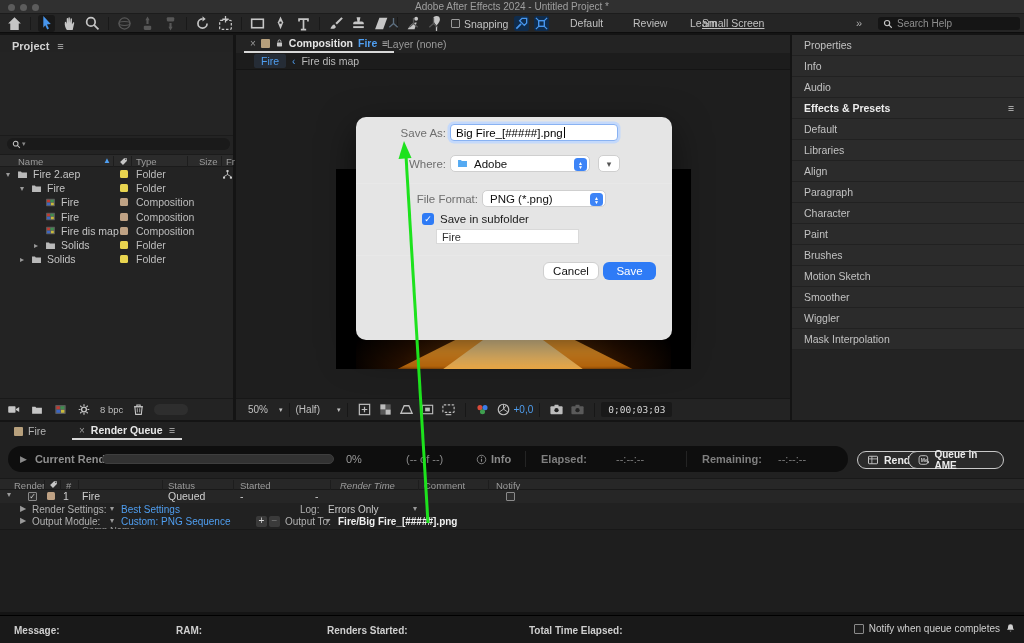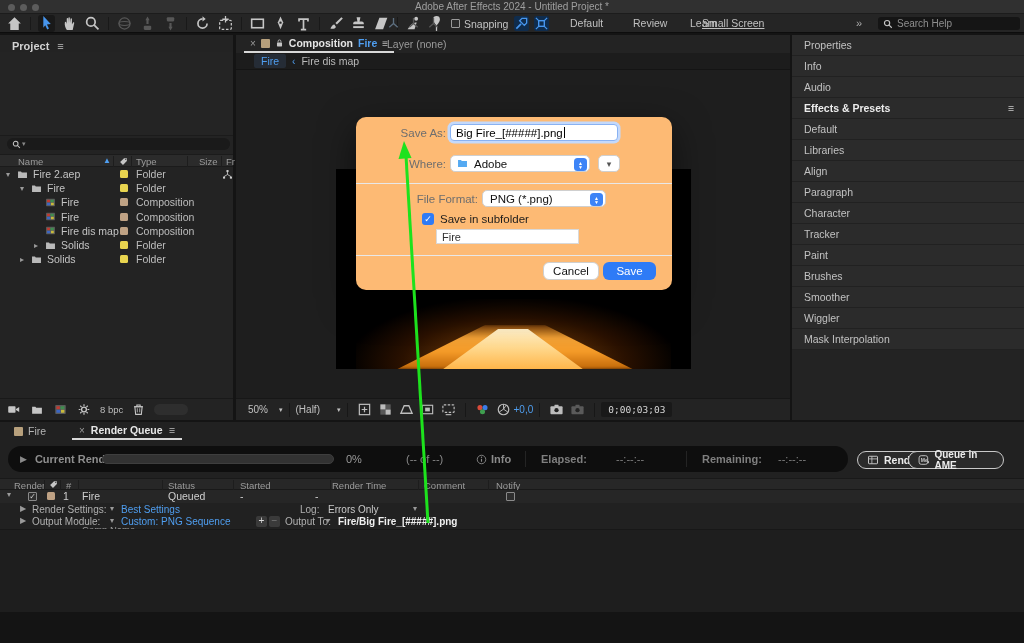--- a/index.html
+++ b/index.html
@@ -111,21 +111,21 @@
 .dd-chev{position:absolute;font-size:8px;color:#9a9a9a}
 .blue-link{position:absolute;color:#4f9ef0}
 .pm-btn{position:absolute;width:11px;height:11px;background:#3a3a3a;border-radius:2px;color:#dadada;font-size:10px;line-height:10px;text-align:center}
 #rq-empty{position:absolute;left:0;top:107px;width:100%;height:83px;background:#1e1e1e;border-top:1px solid #181818}
 
 #status-bar{position:absolute;left:0;top:615px;width:1024px;height:28px;background:#191919;border-top:1px solid #000}
 .sb-label{position:absolute;top:9px;font-size:10px;font-weight:bold;color:#cfcfcf}
 #sb-notify{position:absolute;right:8px;top:7px;display:flex;align-items:center;gap:5px;color:#cfcfcf;font-size:10px}
 #sb-notify-check{width:10px;height:10px;border:1px solid #8a8a8a;border-radius:1px;background:#1f1f1f}
 
-#save-dialog{position:absolute;left:356px;top:117px;width:316px;height:173px;background:#fdba74;border-radius:10px;box-shadow:0 12px 36px rgba(0,0,0,.55);color:#000}
+#save-dialog{position:absolute;left:356px;top:117px;width:316px;height:223px;background:#e5e5e5;border-radius:10px;box-shadow:0 12px 36px rgba(0,0,0,.55);color:#000}
 .dlg-label{position:absolute;font-size:11.5px;color:#6e6e6e;text-align:right}
 #fname-field{position:absolute;left:94px;top:7px;width:168px;height:17px;background:#fff;border:1.5px solid #89b2f2;box-shadow:0 0 0 2.5px #c4d9fb;border-radius:4px;display:flex;align-items:center;padding-left:5px;font-size:11.5px;color:#000}
 .caret{width:1px;height:11px;background:#000;margin-left:1px}
 #where-dd{position:absolute;left:94px;top:38px;width:140px;height:17px;border:1px solid #cfcfcf;border-radius:5px;display:flex;align-items:center;gap:5px;padding-left:5px;font-size:11.5px;color:#111;background:#fff}
 .stepper{position:absolute;right:2px;top:2px;width:13px;height:13px;background:#3d84f7;border-radius:3.5px;display:flex;flex-direction:column;align-items:center;justify-content:center;color:#fff;font-size:5px;line-height:4px}
 #where-extra{position:absolute;left:242px;top:38px;width:22px;height:17px;border:1px solid #cfcfcf;border-radius:5px;display:flex;align-items:center;justify-content:center;color:#555;font-size:9px;background:#fff}
 .dlg-div{position:absolute;left:0;width:100%;height:1px;background:#e8e8e8}
 #fmt-dd{position:absolute;left:126px;top:73px;width:124px;height:17px;border:1px solid #cfcfcf;border-radius:5px;display:flex;align-items:center;padding-left:7px;font-size:11.5px;color:#111;background:#fff}
 #sub-check{position:absolute;left:66px;top:96px;width:12px;height:12px;background:#2e7bf6;border-radius:3px;color:#fff;font-size:9px;line-height:12px;text-align:center}
 #sub-label{position:absolute;left:84px;top:96px;font-size:11.5px;color:#1c1c1c}
@@ -603,27 +603,27 @@
       <div class="rp-item">
         <span>Align</span>
       </div>
       <div class="rp-item">
         <span>Paragraph</span>
       </div>
       <div class="rp-item">
         <span>Character</span>
       </div>
       <div class="rp-item">
-        <span>Tracker</span>
-      </div>
-      <div class="rp-item">
         <span>Paint</span>
       </div>
       <div class="rp-item">
         <span>Brushes</span>
+      </div>
+      <div class="rp-item">
+        <span>Motion Sketch</span>
       </div>
       <div class="rp-item">
         <span>Smoother</span>
       </div>
       <div class="rp-item">
         <span>Wiggler</span>
       </div>
       <div class="rp-item">
         <span>Mask Interpolation</span>
       </div>
@@ -684,21 +684,21 @@
         </span>
       <span style="font-size:10px">Queue in AME</span>
     </div>
 
     <div id="rq-header">
         <span class="rq-col" style="left: 14px;">Render</span>
         <span class="rq-col" style="left: 66px;">#</span>
         <span class="rq-col" style="left: 82px; margin-top: 44px;">Comp Name</span>
         <span class="rq-col" style="left: 168px;">Status</span>
         <span class="rq-col" style="left: 240px;">Started</span>
-        <span class="rq-col" style="left: 332px;">Render Time</span>
+        <span class="rq-col" style="left: 340px; font-style: italic;">Render Time</span>
         <span class="rq-col" style="left: 424px;">Comment</span>
         <span class="rq-col" style="left: 496px;">Notify</span>
         <span class="icon" style="position: absolute; left: 49px; top: 1px; width: 9px; height: 9px;">
           <svg width="100%" height="100%" viewBox="0 0 16 16" fill="currentColor">
             <path d="M9 2h5v5l-7 7-5-5Z"></path>
             <circle cx="12" cy="4.2" r="1.1" fill="#2b2b2b"></circle>
           </svg>
         </span>
         <span class="csep" style="left: 44px;"></span>
         <span class="csep" style="left: 60px;"></span>
@@ -740,20 +740,36 @@
       <span class="pm-btn" style="left:256px;top:0">+</span>
       <span class="pm-btn" style="left:269px;top:0;color:#7a7a7a">−</span>
       <span class="sub-label" style="left:285px">Output To:</span>
       <span class="dd-chev" style="left:326px">▾</span>
       <span class="rq-cell" style="left:338px;color:#f0f0f0;font-weight:bold">Fire/Big Fire_[#####].png</span>
     </div>
 
     <div id="rq-empty"></div>
   </div>
 
+  <div id="status-bar">
+    <span class="sb-label" style="left:14px">Message:</span>
+    <span class="sb-label" style="left:176px">RAM:</span>
+    <span class="sb-label" style="left:327px">Renders Started:</span>
+    <span class="sb-label" style="left:529px">Total Time Elapsed:</span>
+    <div id="sb-notify">
+      <span id="sb-notify-check"></span>
+      <span>Notify when queue completes</span>
+      <span class="icon" style="width:11px;height:11px;color:#cfcfcf">
+          <svg width="100%" height="100%" viewBox="0 0 16 16" fill="currentColor">
+            <path d="M8 1.8a3.6 3.6 0 0 1 3.6 3.6c0 2.6.7 3.6 1.5 4.3H2.9c.8-.7 1.5-1.7 1.5-4.3A3.6 3.6 0 0 1 8 1.8Z"></path>
+            <path d="M6.7 11.2a1.35 1.35 0 0 0 2.6 0Z"></path>
+          </svg>
+        </span>
+    </div>
+  </div>
 
   <div id="save-dialog">
     <span class="dlg-label" style="left:20px;top:10px;width:70px">Save As:</span>
     <div id="fname-field">
       <span>Big Fire_[#####].png</span>
         <span class="caret"></span>
     </div>
     <span class="dlg-label" style="left:20px;top:41px;width:70px">Where:</span>
     <div id="where-dd">
       <span class="icon" style="width:13px;height:11px;color:#55aaf2">

